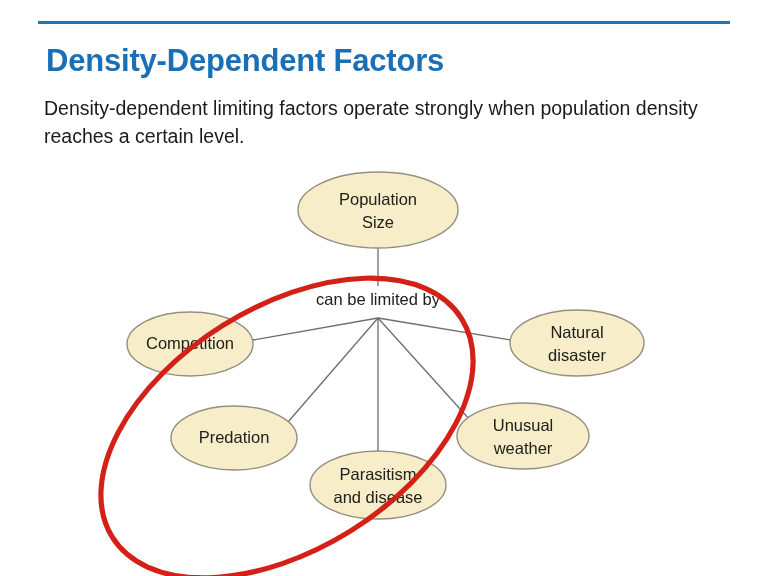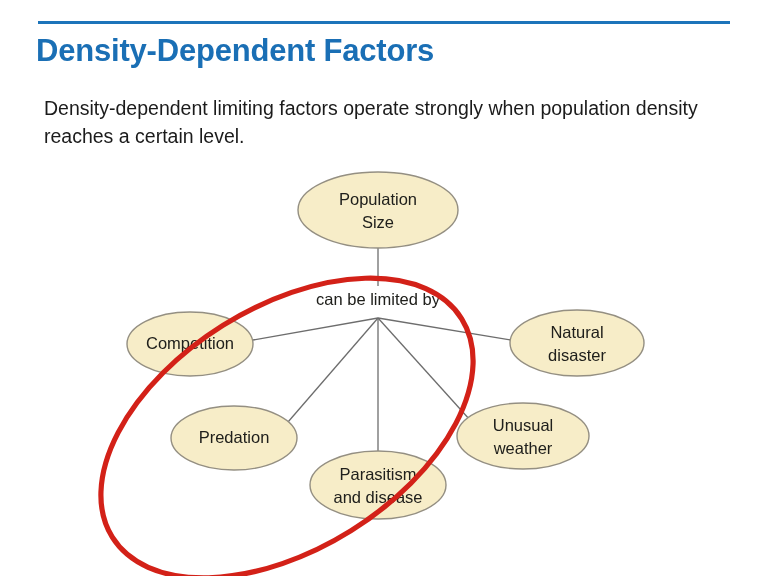--- a/index.html
+++ b/index.html
@@ -28,21 +28,21 @@
     top: 21px;
     width: 692px;
     height: 3px;
     background: #1c74ba;
   }
   .slide-title {
     position: absolute;
     left: 36px;
     top: 33px;
     width: 700px;
-    margin: 0;
+    margin: 10px;
     font-size: 31px;
     font-weight: bold;
     color: #1a6fb5;
     letter-spacing: -0.2px;
     line-height: 1.15;
     white-space: nowrap;
   }
   .slide-body {
     position: absolute;
     left: 37px;

